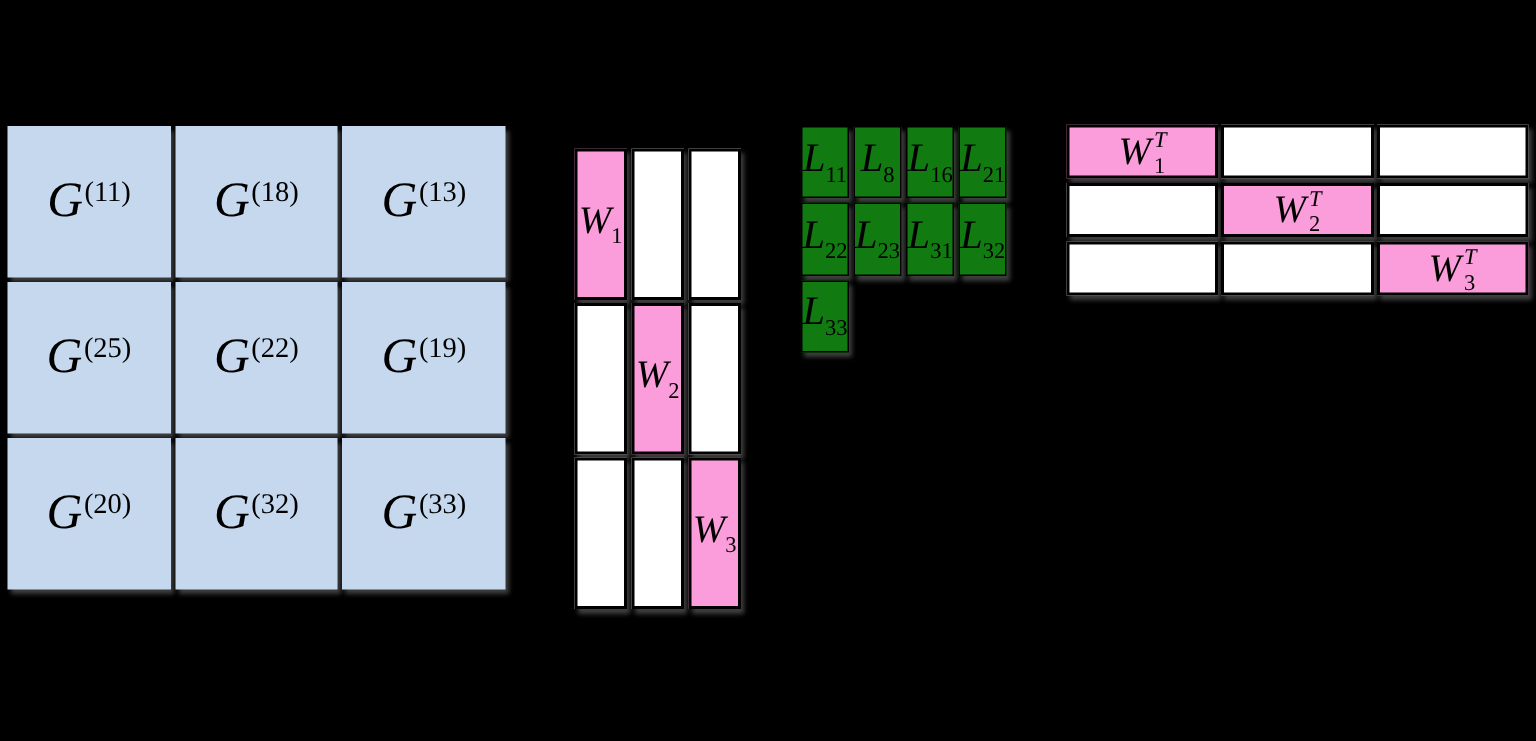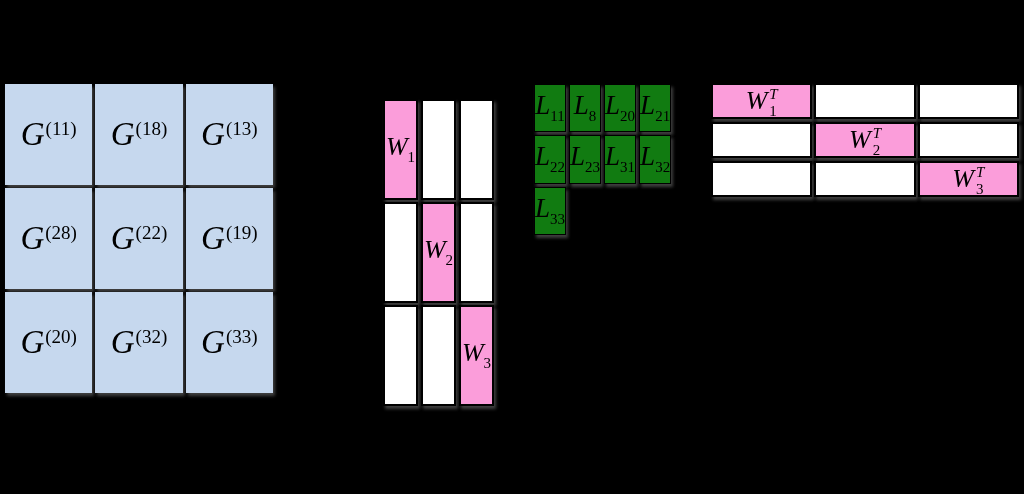--- a/index.html
+++ b/index.html
@@ -14,21 +14,21 @@
   .cell {
     display:flex; align-items:center; justify-content:center;
     box-shadow: 2px 3px 3px rgba(125,125,125,0.5);
     box-sizing:border-box;
   }
   [data-fill="pink"]  { background: var(--pink, #fb9dda); border:2px solid #000; }
   [data-fill="white"] { background: var(--white, #fff);   border:2px solid #000; }
 
   
   #g-matrix {
-    left:5px; top:84px; width:268px; height:309px;
+    left:5px; top:84px; width:332px; height:309px;
     grid-template-columns:repeat(3,1fr); grid-template-rows:repeat(3,1fr);
     gap:3px;
   }
   .g-cell { background: var(--blue, #c6d8ee); }
   .g-lbl { font-style:italic; font-size:33px; line-height:1; white-space:nowrap; }
   .sup-p { font-style:normal; font-size:19px; vertical-align:10px; margin-left:1px; }
 
   
   #w-matrix {
     left:383px; top:99px; width:111px; height:307px;
@@ -69,21 +69,21 @@
   <div class="cell g-cell">
       <span class="g-lbl"><i>G</i><span class="sup-p">(11)</span></span>
     </div>
   <div class="cell g-cell">
       <span class="g-lbl"><i>G</i><span class="sup-p">(18)</span></span>
     </div>
   <div class="cell g-cell">
       <span class="g-lbl"><i>G</i><span class="sup-p">(13)</span></span>
     </div>
   <div class="cell g-cell">
-      <span class="g-lbl"><i>G</i><span class="sup-p">(28)</span></span>
+      <span class="g-lbl"><i>G</i><span class="sup-p">(25)</span></span>
     </div>
   <div class="cell g-cell">
       <span class="g-lbl"><i>G</i><span class="sup-p">(22)</span></span>
     </div>
   <div class="cell g-cell">
       <span class="g-lbl"><i>G</i><span class="sup-p">(19)</span></span>
     </div>
   <div class="cell g-cell">
       <span class="g-lbl"><i>G</i><span class="sup-p">(20)</span></span>
     </div>
@@ -114,21 +114,21 @@
 </div>
 
 <div id="l-matrix" class="matrix">
   <div class="cell l-cell">
       <span class="l-lbl"><i>L</i><span class="sub-p">11</span></span>
     </div>
   <div class="cell l-cell">
       <span class="l-lbl"><i>L</i><span class="sub-p">8</span></span>
     </div>
   <div class="cell l-cell">
-      <span class="l-lbl"><i>L</i><span class="sub-p">20</span></span>
+      <span class="l-lbl"><i>L</i><span class="sub-p">16</span></span>
     </div>
   <div class="cell l-cell">
       <span class="l-lbl"><i>L</i><span class="sub-p">21</span></span>
     </div>
   <div class="cell l-cell">
       <span class="l-lbl"><i>L</i><span class="sub-p">22</span></span>
     </div>
   <div class="cell l-cell">
       <span class="l-lbl"><i>L</i><span class="sub-p">23</span></span>
     </div>

